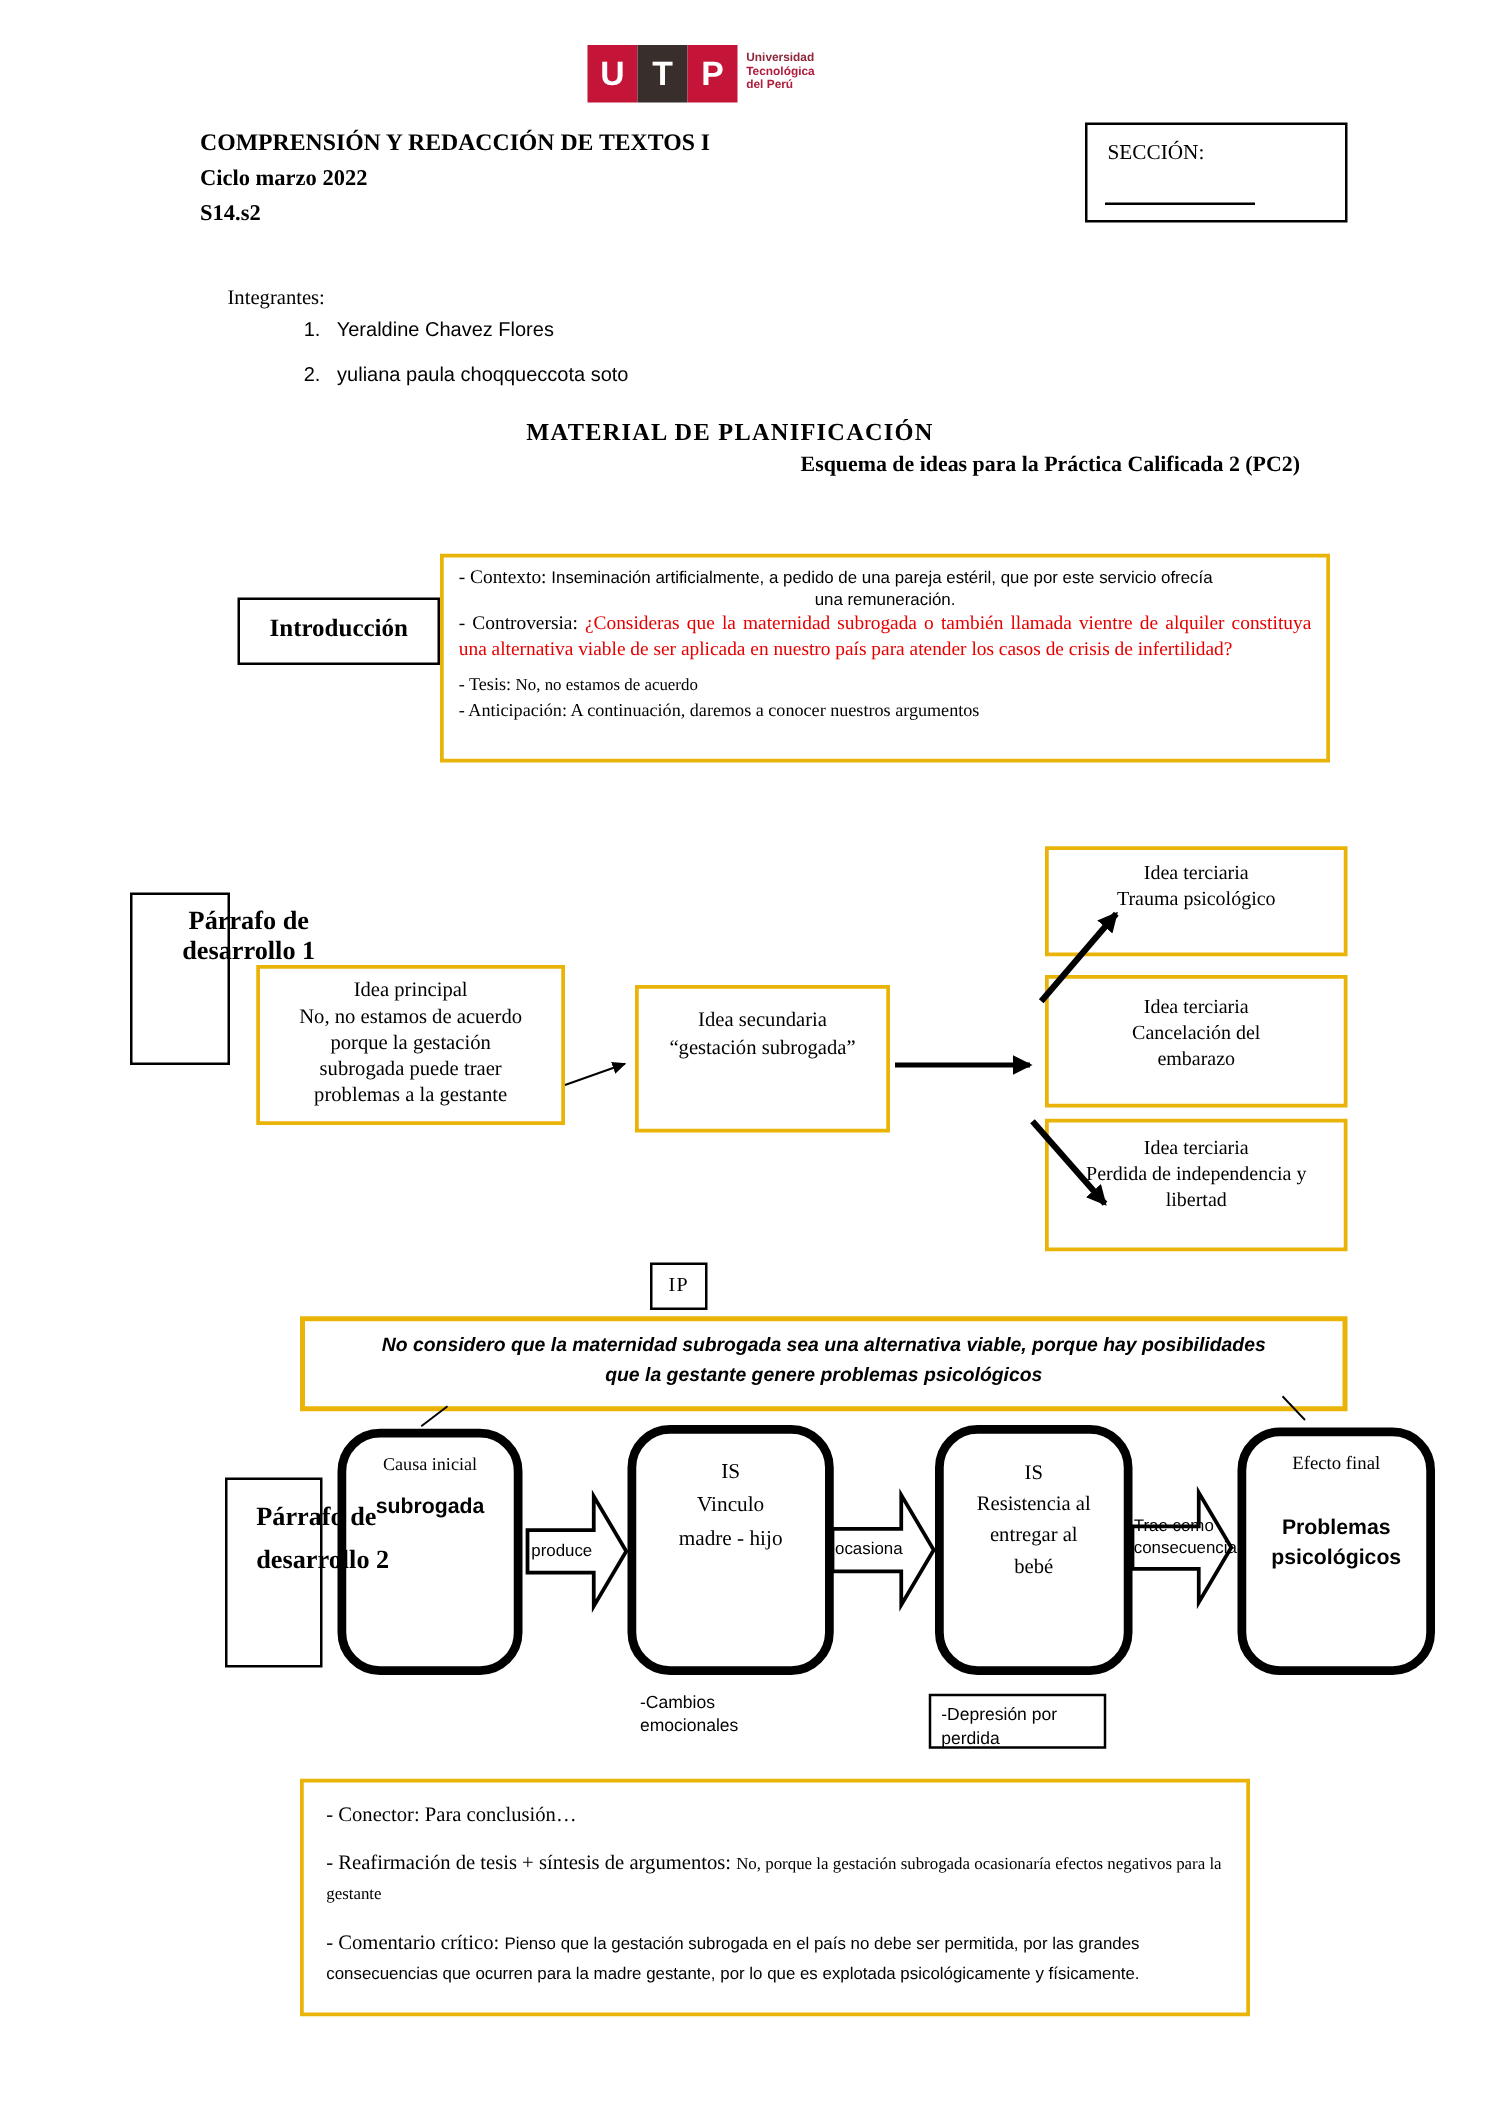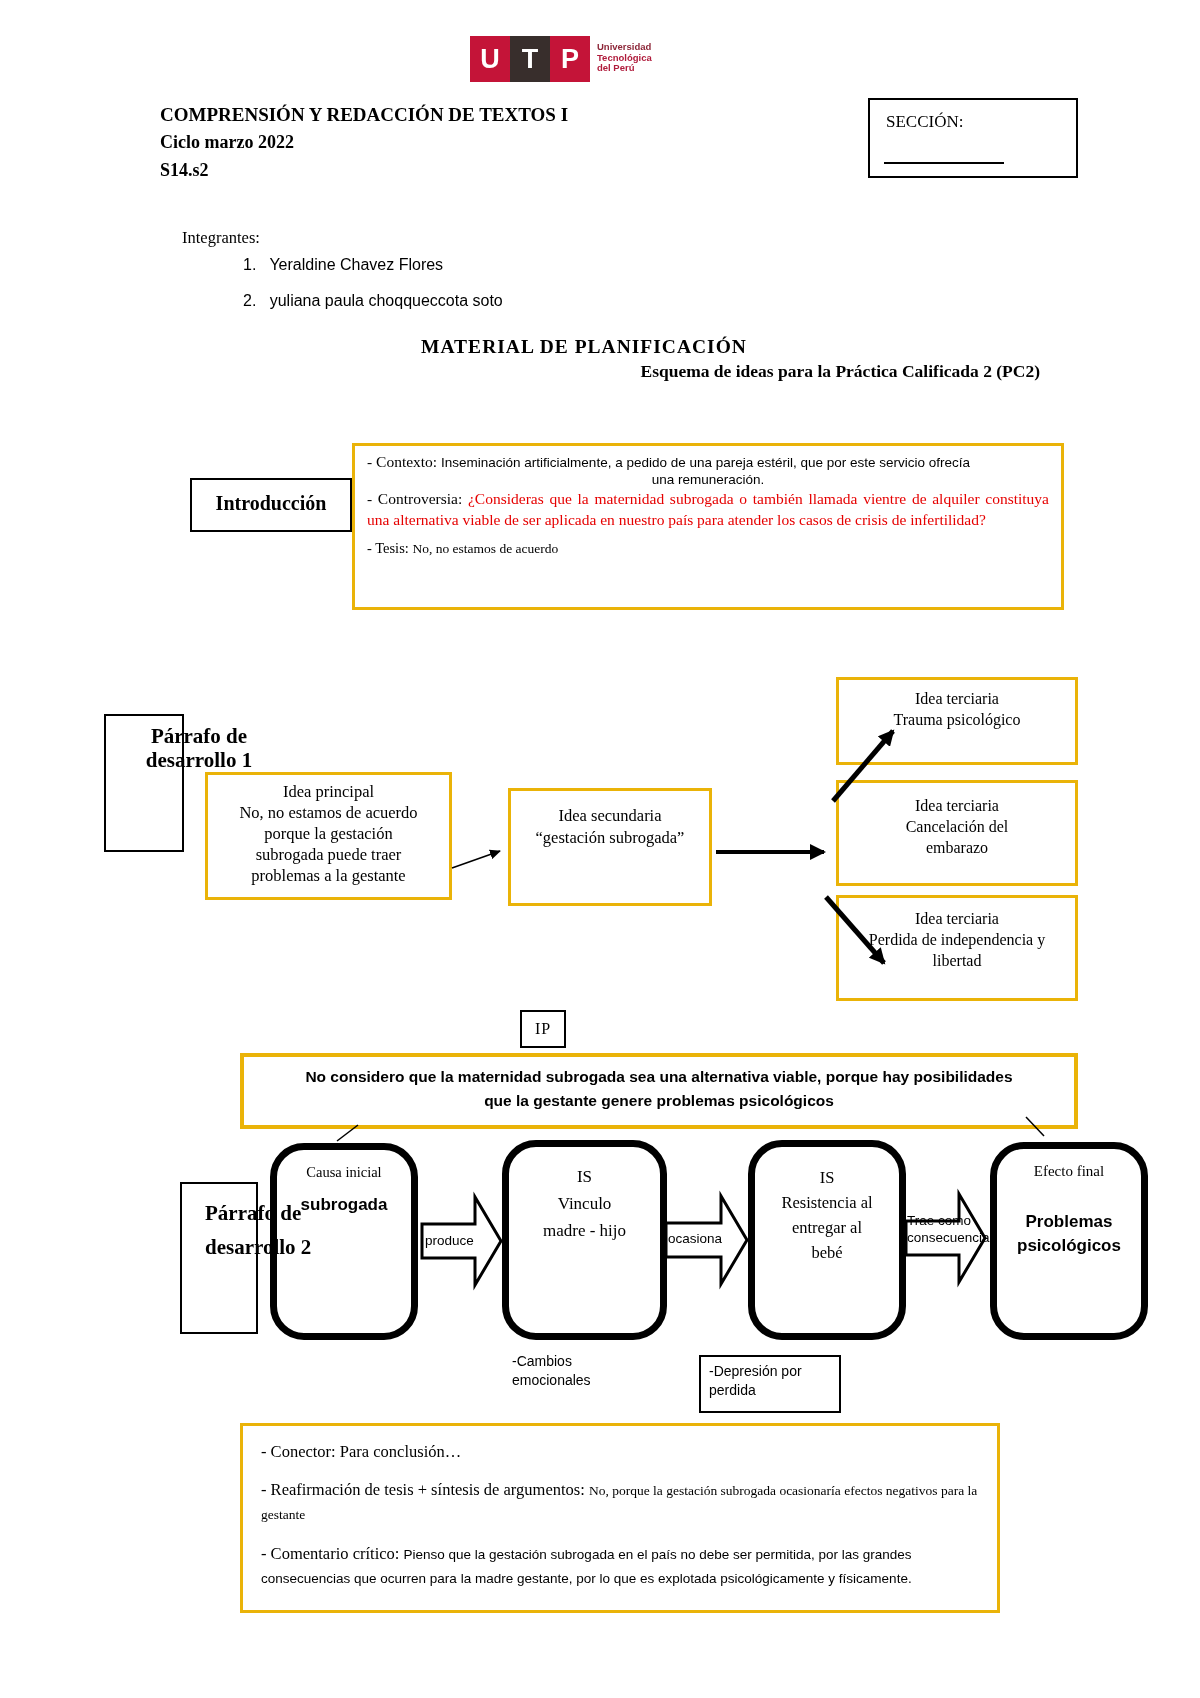--- a/index.html
+++ b/index.html
@@ -85,20 +85,24 @@
     </p>
     <div class="small-hand ctr" style="margin-top:-2px;">una remuneración.</div>
     <p class="introp" style="text-align:justify;margin-top:2px;">
       <span class="serif">- Controversia:</span>
       <span class="serif red">¿Consideras que la maternidad subrogada o también llamada vientre de alquiler constituya una alternativa viable de ser aplicada en nuestro país para atender los casos de crisis de infertilidad?</span>
     </p>
     <p class="introp" style="margin-top:9px;font-size:14.5px;">
       <span class="serif">- Tesis:</span>
       <span class="serif" style="font-size:13.5px;">No, no estamos de acuerdo</span>
     </p>
+    <p class="introp" style="margin-top:0;font-size:14.5px;">
+      <span class="serif">- Anticipación:</span>
+      <span class="serif">A continuación, daremos a conocer nuestros argumentos</span>
+    </p>
   </div>
 
   <div class="box2" style="left:104px;top:714px;width:80px;height:138px;"></div>
   <div class="abs serif b ctr" style="left:124px;top:724px;width:150px;font-size:21px;line-height:24px;">
     <div>Párrafo de</div>
     <div>desarrollo 1</div>
   </div>
 
   <div class="box ctr" style="left:205px;top:772px;width:247px;height:128px;">
     <div class="serif" style="margin-top:6px;font-size:16.5px;line-height:21px;">Idea principal</div>
@@ -120,21 +124,21 @@
   </div>
   <div class="box ctr" style="left:836px;top:895px;width:242px;height:106px;">
     <div class="serif" style="margin-top:10px;font-size:16px;line-height:21px;">Idea terciaria</div>
     <div class="serif" style="width:200px;margin:0 auto;font-size:16px;line-height:21px;">Perdida de independencia y libertad</div>
   </div>
 
   <div class="box2 ctr" style="left:520px;top:1010px;width:46px;height:38px;">
     <div class="serif" style="margin-top:8px;font-size:16px;letter-spacing:1px;">IP</div>
   </div>
 
-  <div class="box" style="left:240px;top:1053px;width:838px;height:76px;border-width:4px;">
+  <div class="box" style="left:240px;top:1053px;width:838px;height:76px;border-width:4px;font-style:italic;">
     <div class="sans b ctr" style="margin-top:8px;font-size:15.5px;line-height:24px;">No considero que la maternidad subrogada sea una alternativa viable, porque hay posibilidades</div>
     <div class="sans b ctr" style="font-size:15.5px;line-height:24px;">que la gestante genere problemas psicológicos</div>
   </div>
 
   <div class="box2" style="left:180px;top:1182px;width:78px;height:152px;"></div>
 
   <div class="rbox" style="left:270px;top:1143px;width:148px;height:197px;">
     <div class="serif" style="margin-top:14px;font-size:14.5px;">Causa inicial</div>
     <div class="sans b" style="margin-top:14px;font-size:17px;">subrogada</div>
   </div>
@@ -177,21 +181,21 @@
       </svg>
     <span class="ba-label" style="left:3px;top:23px;white-space:normal;width:102px;">Trae como consecuencia</span>
   </div>
 
   <div class="rbox" style="left:990px;top:1142px;width:158px;height:198px;">
     <div class="serif" style="margin-top:14px;font-size:15px;">Efecto final</div>
     <div class="sans b" style="margin-top:30px;width:110px;margin-left:auto;margin-right:auto;font-size:17px;line-height:24px;">Problemas psicológicos</div>
   </div>
 
   <div class="abs notetxt" style="left:512px;top:1352px;width:110px;">-Cambios emocionales</div>
-  <div class="box2" style="left:699px;top:1355px;width:142px;height:58px;padding:5px 8px;">
+  <div class="box2" style="left:743px;top:1355px;width:142px;height:44px;padding:5px 8px;">
     <div class="notetxt">-Depresión por perdida</div>
   </div>
 
   <div class="box" style="left:240px;top:1423px;width:760px;height:190px;padding:12px 18px;">
     <p style="margin:4px 0 0 0;font-size:16.5px;">
       <span class="serif">- Conector:</span>
       <span class="serif">Para conclusión…</span>
     </p>
     <p style="margin:16px 0 0 0;font-size:16.5px;line-height:23px;">
       <span class="serif">- Reafirmación de tesis + síntesis de argumentos:</span>

